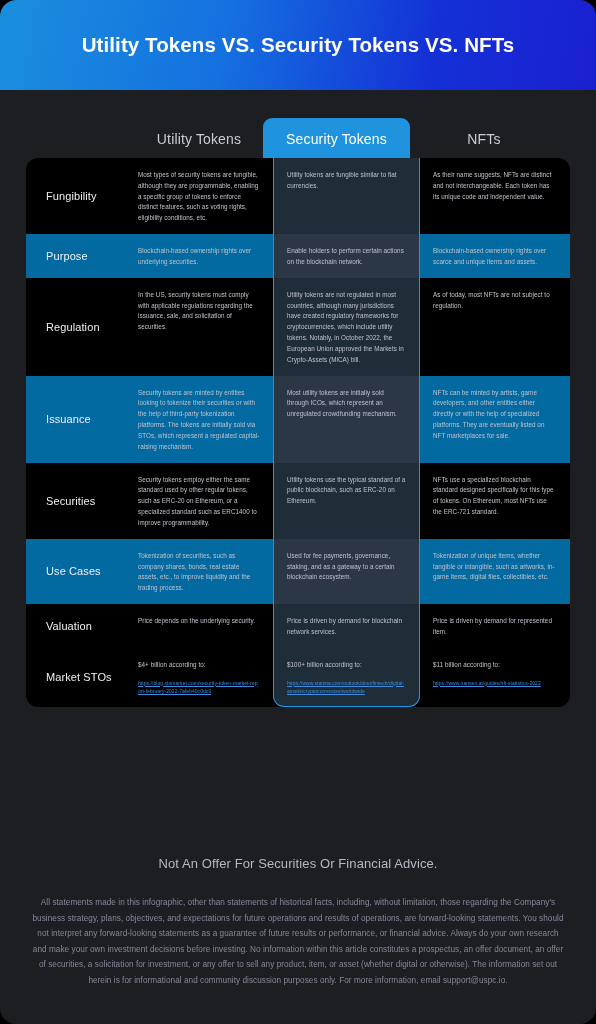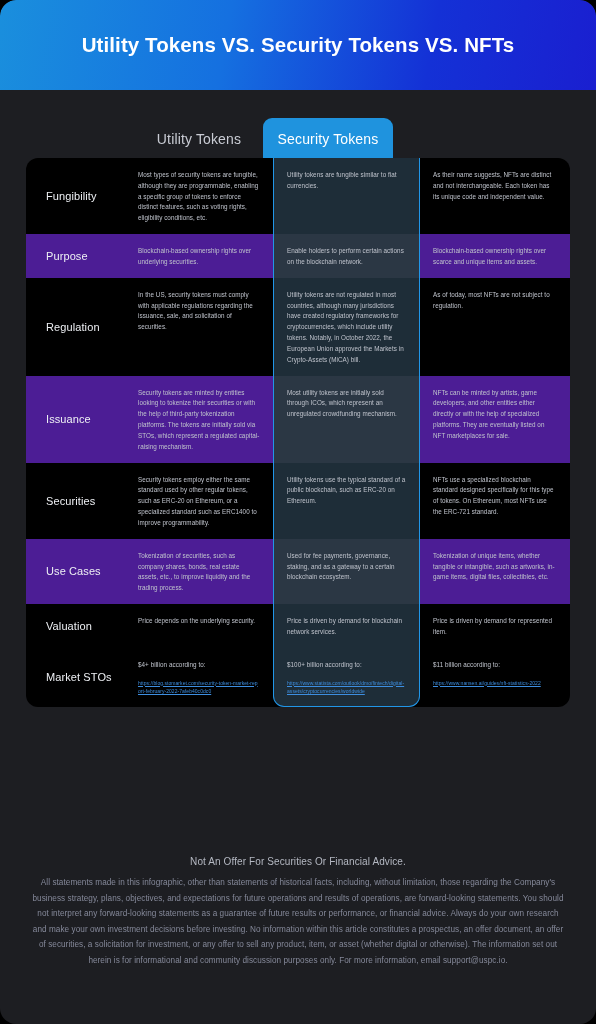--- a/index.html
+++ b/index.html
@@ -57,21 +57,21 @@
     height: 42px;
     display: flex;
     align-items: center;
     justify-content: center;
     font-size: 14px;
     color: #c9ccd4;
     letter-spacing: 0.15px;
   }
   .col-head.c1 { left: 99px;  width: 148px; }
   .col-head.c2 {
-    left: 237px; width: 130px;
+    left: 237px; width: 147px;
     background: #1f93de;
     color: #ffffff;
     border-radius: 9px 9px 0 0;
     height: 42px;
   }
   .col-head.c3 { left: 384px; width: 148px; }
 
   
   #table {
     position: absolute;
@@ -80,21 +80,21 @@
     width: 544px;
     border-radius: 12px;
     overflow: hidden;
   }
   .row {
     display: flex;
     width: 544px;
     position: relative;
   }
   .row.odd  { background: #000000; }
-  .row.even { background: #4c1d95; }
+  .row.even { background: #0369a1; }
 
   .cell-label {
     width: 99px;
     flex: 0 0 99px;
     display: flex;
     align-items: center;
     padding-left: 20px;
     font-size: 11px;
     color: #eef0f4;
     letter-spacing: 0.1px;
@@ -136,24 +136,24 @@
 
   
   #footer {
     position: absolute;
     left: 26px;
     top: 856px;
     width: 544px;
     text-align: center;
   }
   #footer-heading {
-    font-size: 10px;
+    font-size: 13px;
     color: #b4b8c2;
     letter-spacing: 0.1px;
-    margin-bottom: 8px;
+    margin-bottom: 24px;
   }
   #footer-body {
     font-size: 8.2px;
     line-height: 1.9;
     color: #85899a;
     letter-spacing: 0.05px;
     padding: 0 4px;
   }
 </style>
 </head>
@@ -161,20 +161,21 @@
 
 <div id="page">
 
   <div id="header">
     <div id="header-title">Utility Tokens VS. Security Tokens VS. NFTs</div>
   </div>
 
   <div id="col-headers">
     <div class="col-head c1">Utility Tokens</div>
     <div class="col-head c2">Security Tokens</div>
+    <div class="col-head c3">NFTs</div>
   </div>
 
   <div id="table">
       <div class="row odd first">
         <div class="cell-label">Fungibility</div>
         <div class="cell-body c1"><span>Most types of security tokens are fungible, although they are programmable, enabling a specific group of tokens to enforce distinct features, such as voting rights, eligibility conditions, etc.</span></div>
         <div class="cell-body c2"><span>Utility tokens are fungible similar to fiat currencies.</span></div>
         <div class="cell-body c3"><span>As their name suggests, NFTs are distinct and not interchangeable. Each token has its unique code and independent value.</span></div>
       </div>
       <div class="row even">

